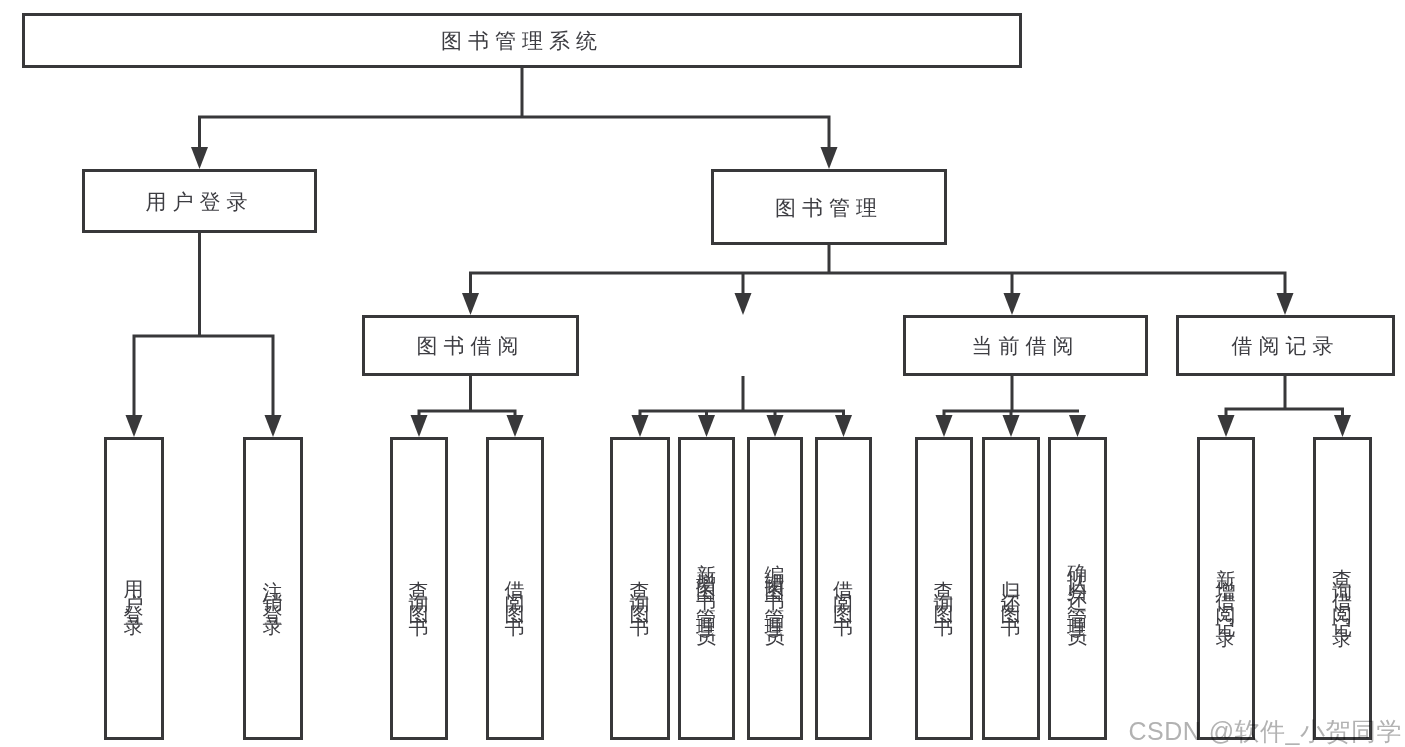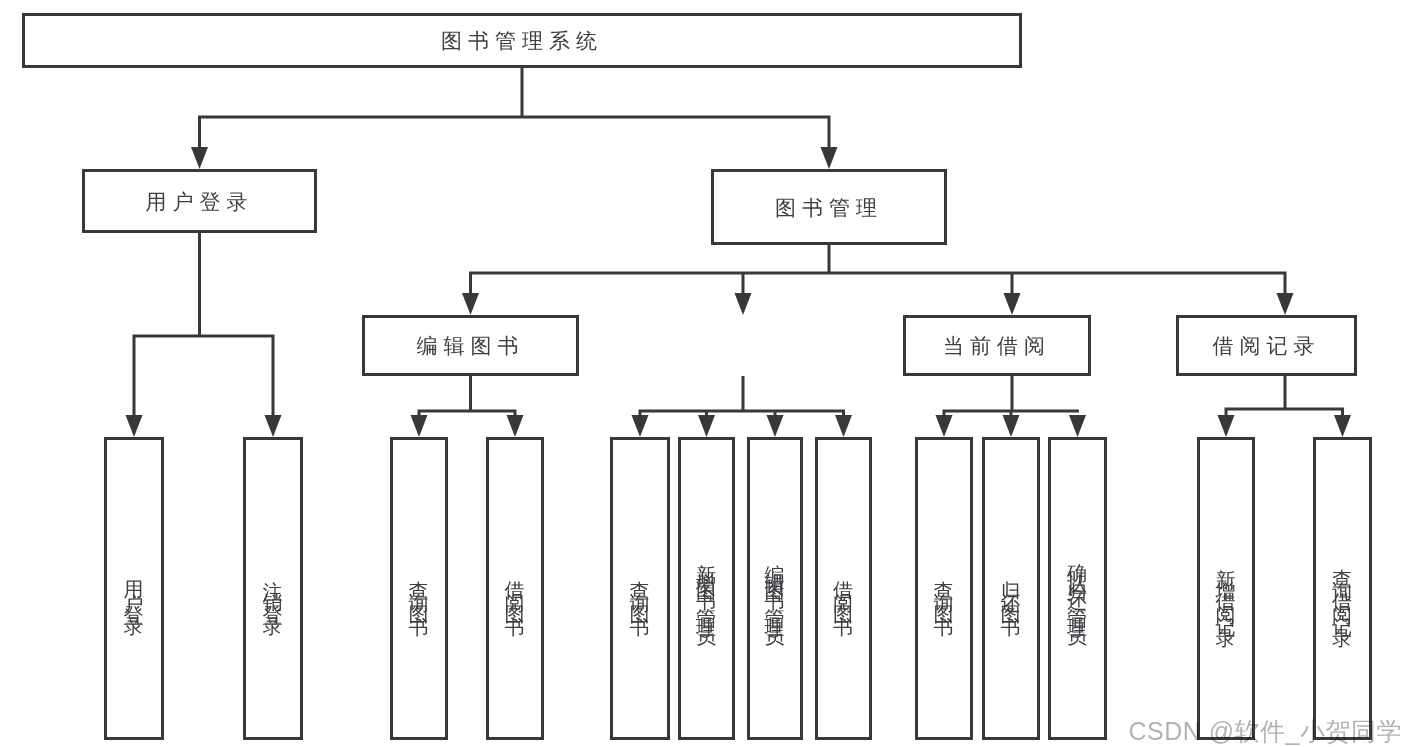--- a/index.html
+++ b/index.html
@@ -136,26 +136,26 @@
   </div>
 
   <div class="hbox" style="left:82px;top:169px;width:235px;height:64px">
     <span class="lbl">用户登录</span>
   </div>
   <div class="hbox" style="left:711px;top:169px;width:236px;height:76px">
     <span class="lbl">图书管理</span>
   </div>
 
   <div class="hbox" style="left:362px;top:315px;width:217px;height:61px">
-    <span class="lbl">编辑图书</span>
-  </div>
-  <div class="hbox" style="left:903px;top:315px;width:188px;height:61px">
+    <span class="lbl">图书借阅</span>
+  </div>
+  <div class="hbox" style="left:903px;top:315px;width:245px;height:61px">
     <span class="lbl">当前借阅</span>
   </div>
-  <div class="hbox" style="left:1176px;top:315px;width:181px;height:61px">
+  <div class="hbox" style="left:1176px;top:315px;width:219px;height:61px">
     <span class="lbl">借阅记录</span>
   </div>
 
   <div class="vbox" style="left:104px;width:60px">
     <span class="vlbl">用户登录</span>
   </div>
   <div class="vbox" style="left:243px;width:60px">
     <span class="vlbl">注销登录</span>
   </div>
 

